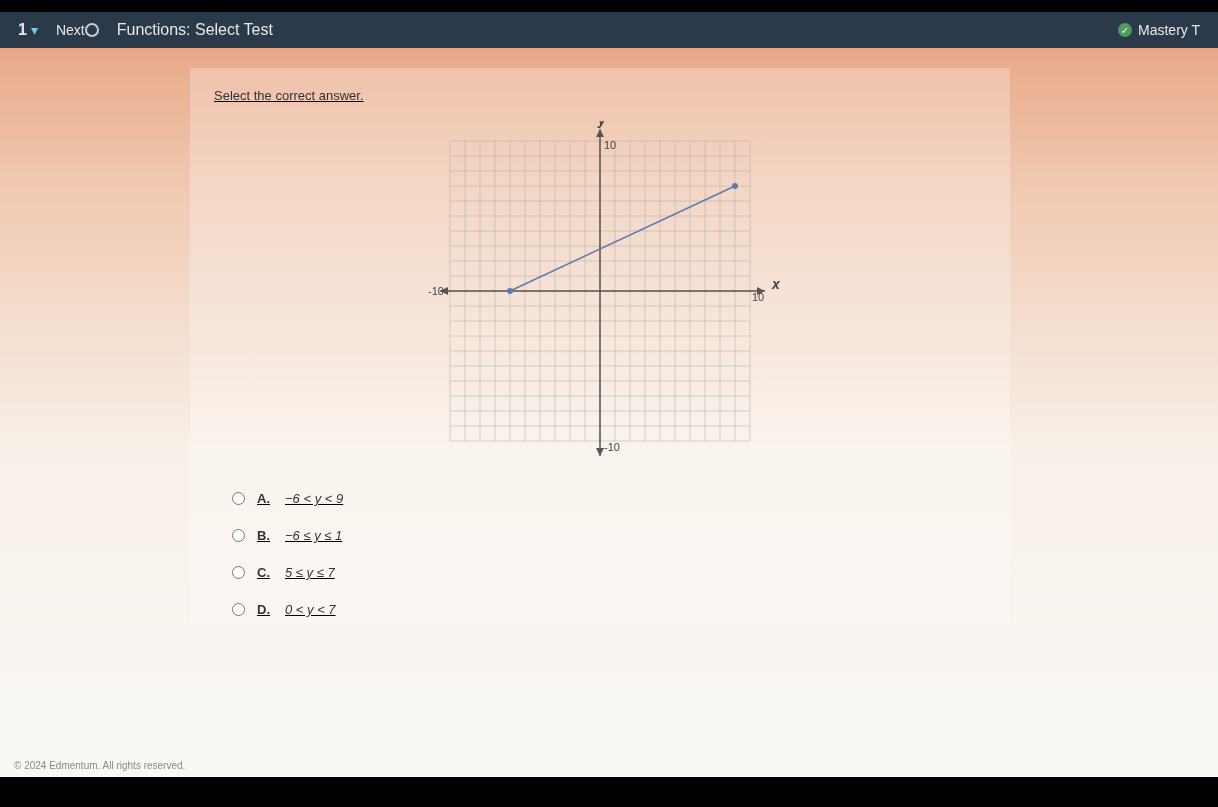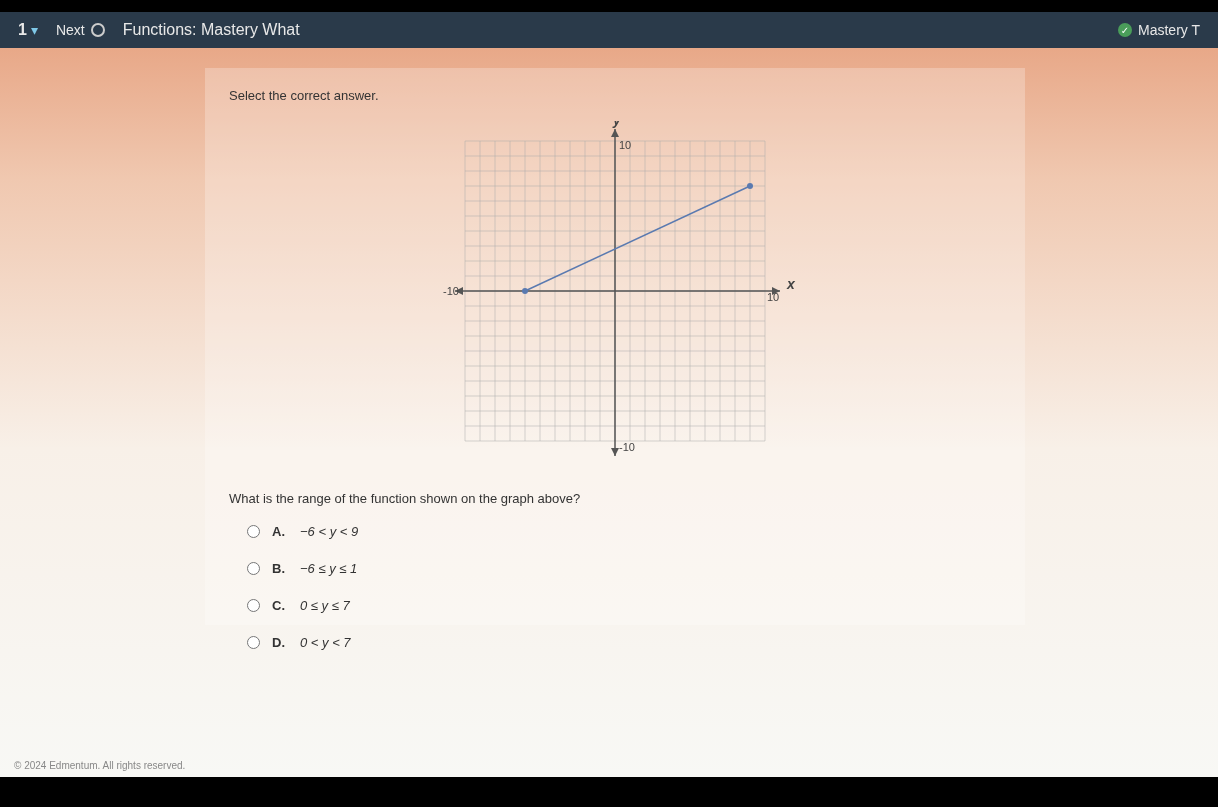--- a/index.html
+++ b/index.html
@@ -1,27 +1,27 @@
 <!DOCTYPE html>
 <html><head>
 <meta charset="utf-8">
 <style>
 * { margin:0; padding:0; box-sizing:border-box; }
 body { width:1218px; height:807px; background:#1a1a1a; font-family:Arial,Helvetica,sans-serif; overflow:hidden; }
 .frame { position:relative; width:1218px; height:807px; background:#000; }
 .topbar { position:absolute; top:12px; left:0; right:0; height:36px; background:#2a3a4a; color:#e8e8e8; display:flex; align-items:center; padding:0 18px; font-size:14px; }
 .qno { font-weight:bold; font-size:16px; margin-right:4px; }
 .chev { display:inline-block; margin-right:18px; color:#7fc8e8; }
-.next { margin-right:6px; }
+.next { }
 .circ { width:14px; height:14px; border:2px solid #ccc; border-radius:50%; display:inline-block; margin-right:18px; }
 .ttitle { font-size:16px; }
 .spacer { flex:1; }
 .check { width:14px; height:14px; background:#4a9d5a; border-radius:50%; display:inline-flex; align-items:center; justify-content:center; margin-right:6px; font-size:10px; color:#fff; }
 .content { position:absolute; top:48px; left:0; right:0; bottom:30px; background:linear-gradient(180deg,#e8a888 0%,#f0c8b0 18%,#f8f0e8 55%,#f8f8f5 100%); }
-.card { position:absolute; top:20px; left:205px; width:820px; height:557px; background:rgba(255,255,255,0.25); padding:20px 24px; }
+.card { position:absolute; top:20px; left:190px; width:820px; height:557px; background:rgba(255,255,255,0.25); padding:20px 24px;text-decoration:underline; }
 .instr { font-size:13px; color:#333; margin-bottom:15px; }
 .graphwrap { width:100%; display:flex; justify-content:center; margin:18px 0 30px 0; }
 .qtext { font-size:13px; color:#333; margin:20px 0 18px 0; }
 .opt { display:flex; align-items:center; margin:0 0 22px 18px; font-size:13px; color:#333; }
 .opt input { margin-right:12px; width:13px; height:13px; }
 .opt .lbl { font-weight:bold; margin-right:10px; width:18px; }
 .math { font-style:italic; }
 .footer { position:absolute; bottom:6px; left:14px; font-size:10px; color:#888; }
 svg .grid line { stroke:#aaa; stroke-width:0.5; }
 svg .axis { stroke:#555; stroke-width:1.5; }
@@ -32,21 +32,21 @@
 </style>
 </head>
 <body>
 
 <div class="frame">
   <div class="topbar">
     <span class="qno">1</span>
     <span class="chev">▾</span>
     <span class="next">Next</span>
     <span class="circ"></span>
-    <span class="ttitle">Functions: Mastery What</span>
+    <span class="ttitle">Functions: Select Test</span>
     <span class="spacer"></span>
     <span class="check">✓</span>
     <span>Mastery T</span>
   </div>
 
   <div class="content">
     <div class="card">
       <div class="instr">Select the correct answer.</div>
 
       <div class="graphwrap">
@@ -114,36 +114,35 @@
             <text x="-22" y="154">-10</text>
             <text x="302" y="160">10</text>
             <text x="154" y="8">10</text>
             <text x="154" y="310">-10</text>
             <text class="axlbl" x="322" y="148">x</text>
             <text class="axlbl" x="148" y="-16">y</text>
           </g>
         </svg>
       </div>
 
-      <div class="qtext">What is the range of the function shown on the graph above?</div>
 
       <label class="opt">
         <input type="radio" name="ans" style="">
         <span class="lbl">A.</span>
         <span class="math">−6 &lt; y &lt; 9</span>
       </label>
       <label class="opt">
         <input type="radio" name="ans" style="">
         <span class="lbl">B.</span>
         <span class="math">−6 ≤ y ≤ 1</span>
       </label>
       <label class="opt">
         <input type="radio" name="ans" style="">
         <span class="lbl">C.</span>
-        <span class="math">0 ≤ y ≤ 7</span>
+        <span class="math">5 ≤ y ≤ 7</span>
       </label>
       <label class="opt">
         <input type="radio" name="ans" style="">
         <span class="lbl">D.</span>
         <span class="math">0 &lt; y &lt; 7</span>
       </label>
     </div>
     <div class="footer">© 2024 Edmentum. All rights reserved.</div>
   </div>
 </div>

